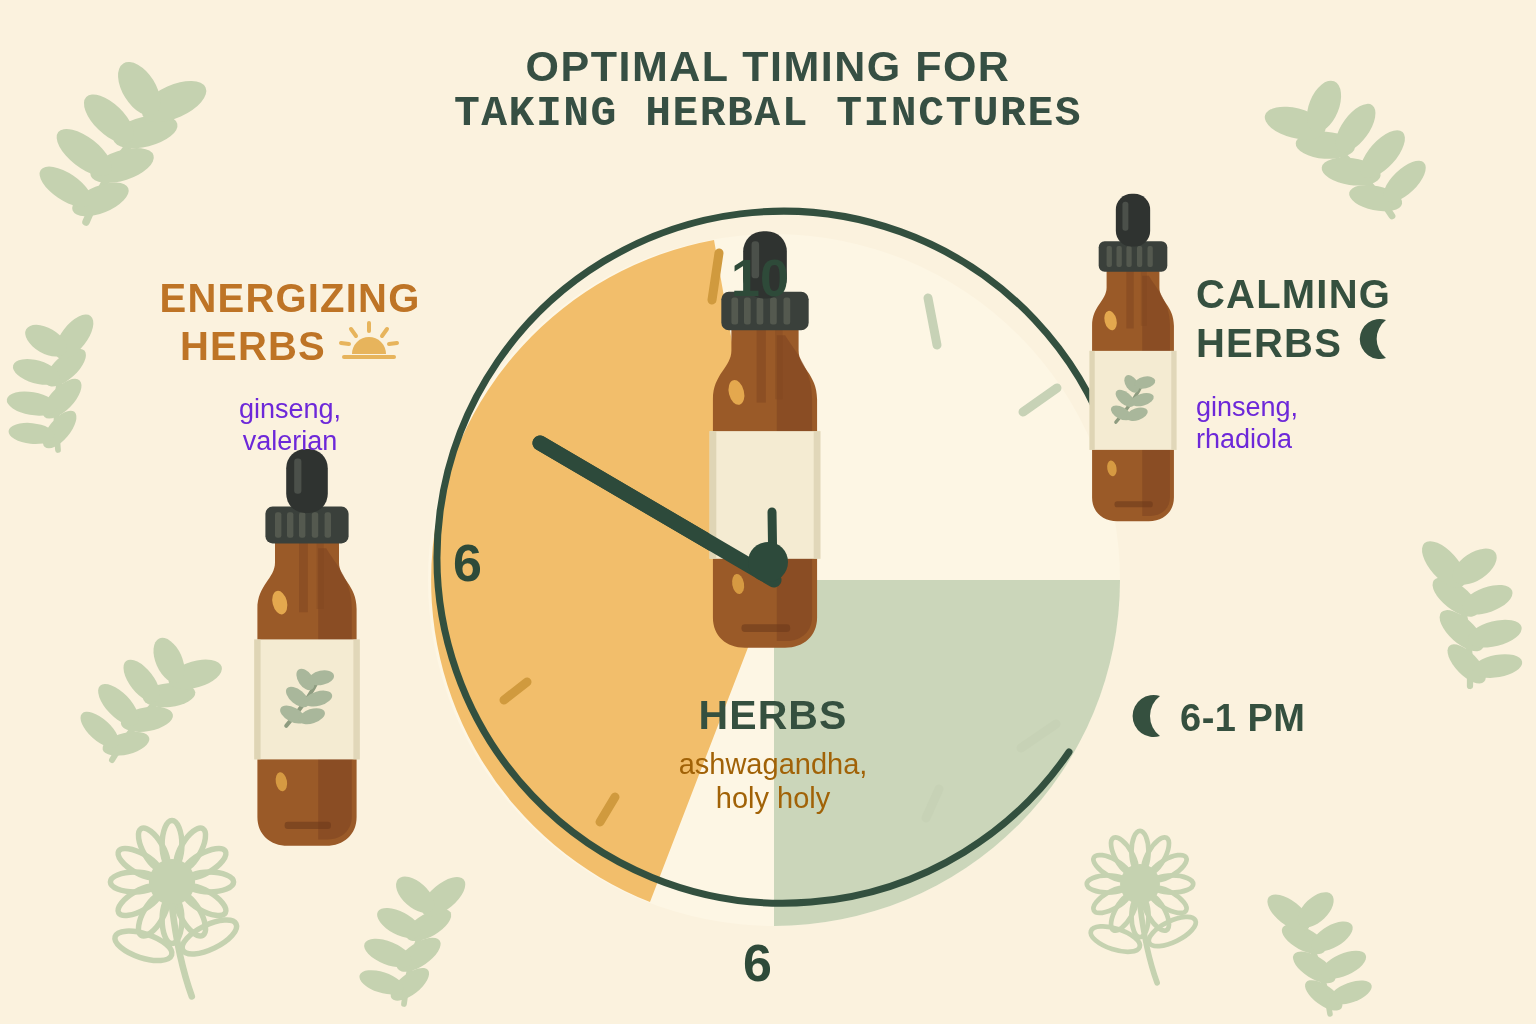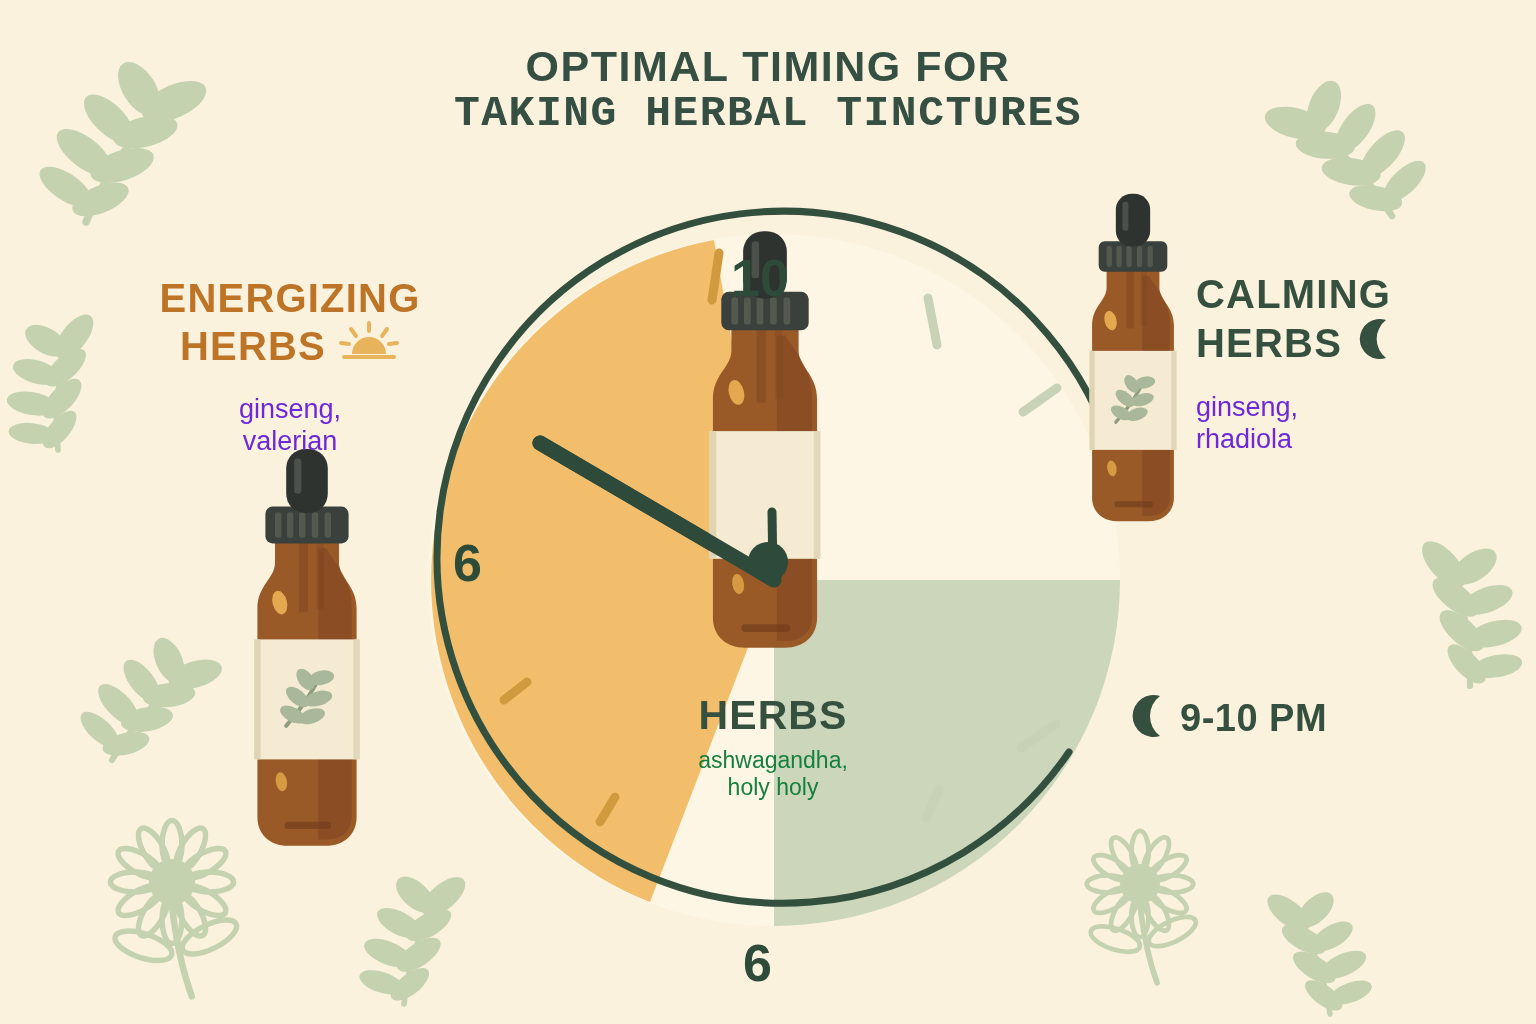--- a/index.html
+++ b/index.html
@@ -98,22 +98,22 @@
   }
   #center-label .head {
     font-size: 41px;
     font-weight: bold;
     letter-spacing: 1.1px;
     line-height: 1.14;
     color: #35503F;
     text-transform: uppercase;
   }
   #center-label .sub {
-    font-size: 23px;
-    color: #15803d;
+    font-size: 29px;
+    color: #a16207;
     line-height: 1.18;
     margin-top: 8px;
   }
 
   .dialnum {
     position: absolute;
     font-size: 52px;
     font-weight: bold;
     color: #2E4A39;
   }
@@ -329,21 +329,21 @@
     </div>
   </div>
 
   <div class="sidelabel" id="evening">
     <div class="row2">
       <span class="moon-icon">
         <svg width="42" height="48" viewBox="0 0 42 48">
           <path d="M32,4 A21,21 0 1 0 32,44 A25,25 0 0 1 32,4 Z" fill="#35503F"></path>
         </svg>
       </span>
-      <span class="time">9-10 PM</span>
+      <span class="time">6-1 PM</span>
     </div>
   </div>
 
   <div id="center-label">
     <div class="head">
       <div>HERBS</div>
     </div>
     <div class="sub">
       <div>ashwagandha,</div>
       <div>holy holy</div>

